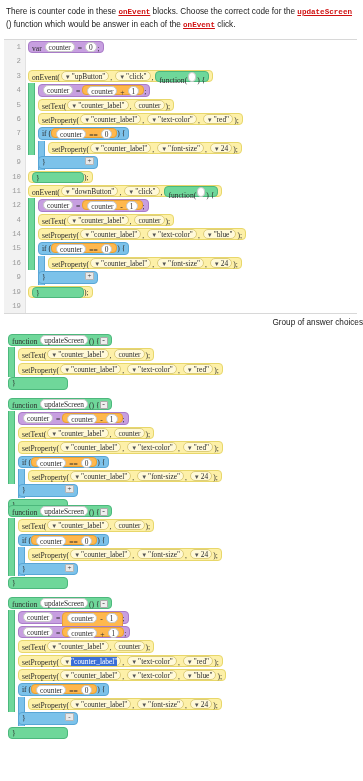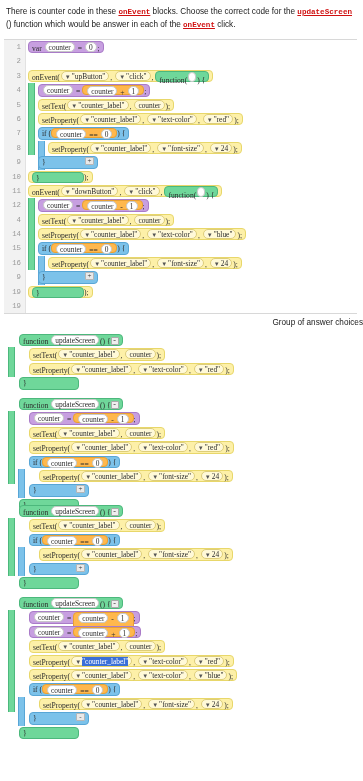--- a/index.html
+++ b/index.html
@@ -108,21 +108,21 @@
   }
   .bar-blue { background:#7cc2ea; border-left-color:#58a6d6; border-right-color:#58a6d6; }
 
   .answers { margin: 2px 6px 0 6px; }
   .grouplabel {
     font-size: 8.2px; color:#1a1a1a;
     margin: 4px 0 6px 2px;
     text-align: right;
   }
   .choice { position: relative; margin-bottom: 7px; }
-  .choice .ln { height: 14.4px; margin-left: 11px; }
+  .choice .ln { height: 14.4px; }
 </style>
 </head>
 <body>
 
 <div class="page">
 
   <div class="prompt">
     <span>There is counter code in these </span><span class="kw">onEvent</span><span> blocks. Choose the correct code for the </span><span class="kw">updateScreen</span><span> () function which would be answer in each of the </span><span class="kw">onEvent</span><span> click.</span>
   </div>
 

